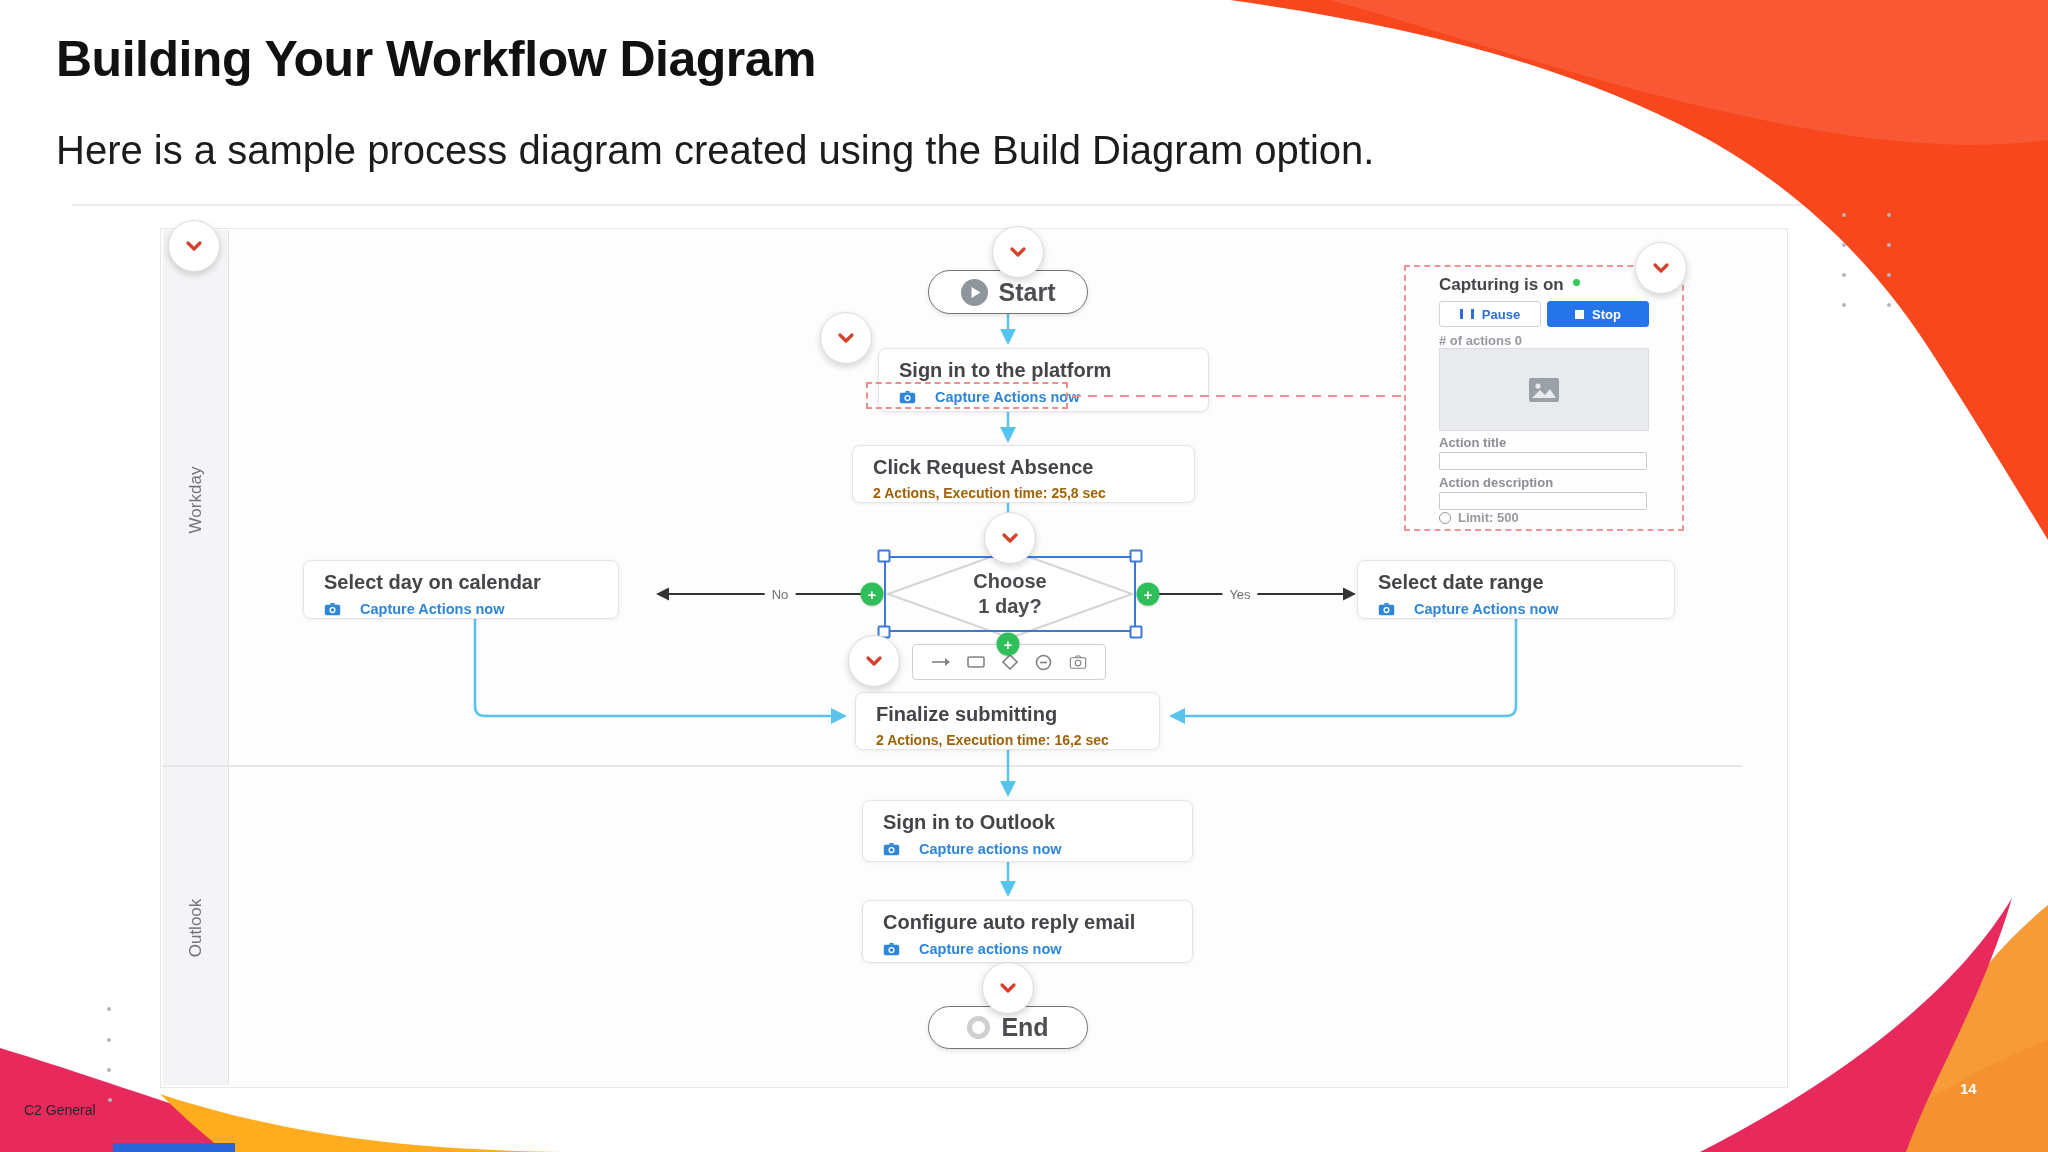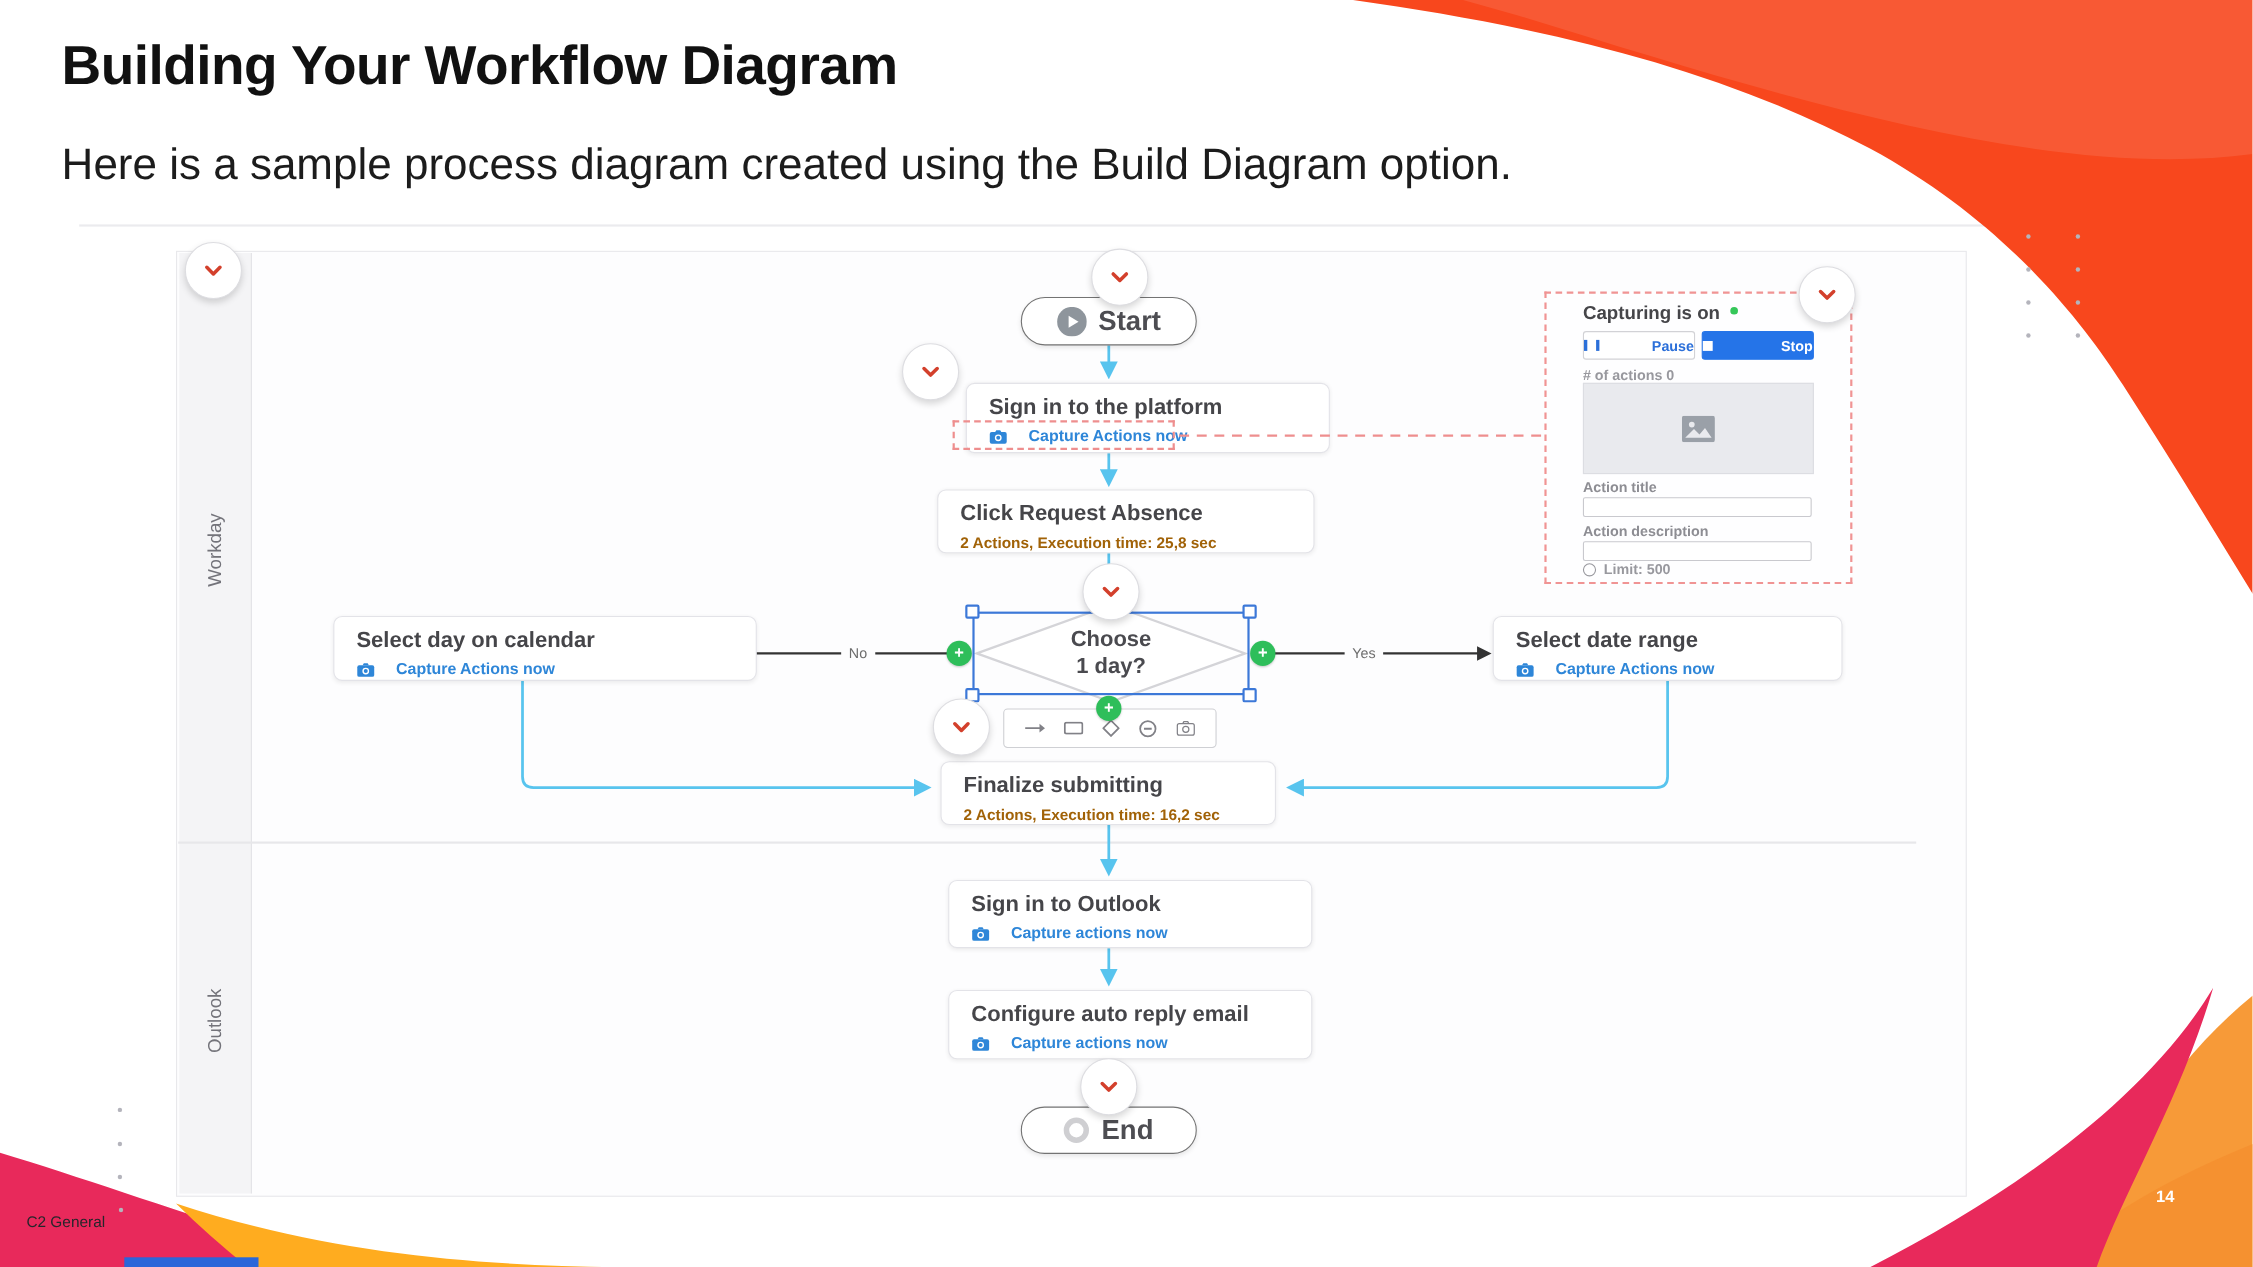--- a/index.html
+++ b/index.html
@@ -72,21 +72,21 @@
   .toolbar{position:absolute;left:912px;top:644px;width:194px;height:36px;background:#fff;border:1px solid #cfd0d4;
            border-radius:4px;display:flex;align-items:center;justify-content:space-around;padding:0 10px;
            z-index:6;box-sizing:border-box;}
   .tb-ic{display:flex;align-items:center;justify-content:center;color:#818187;}
 
   
   .cap-panel{position:absolute;left:1404px;top:265px;width:280px;height:266px;border:2px dashed #f09494;
              background:rgba(255,255,255,.6);z-index:5;box-sizing:border-box;}
   .cap-title{position:absolute;left:33px;top:8px;font-size:17px;font-weight:bold;color:#454549;display:flex;align-items:center;}
   .cap-dot{width:7px;height:7px;border-radius:50%;background:#35c759;margin-left:9px;margin-top:-6px;}
-  .cap-btn{position:absolute;height:26px;display:flex;align-items:center;justify-content:space-between;gap:8px;
+  .cap-btn{position:absolute;height:26px;display:flex;align-items:center;justify-content:center;gap:8px;
            font-size:13px;font-weight:bold;border-radius:3px;box-sizing:border-box;cursor:pointer;}
   .btn-pause{left:33px;top:34px;width:102px;background:#fff;border:1px solid #d2d2d6;color:#2b6fd9;}
   .btn-stop{left:141px;top:34px;width:102px;background:#2574e8;color:#fff;border:1px solid #2574e8;}
   .pause-bars{width:8px;height:10px;border-left:3px solid #2b6fd9;border-right:3px solid #2b6fd9;}
   .stop-sq{width:9px;height:9px;background:#fff;}
   .cap-small{position:absolute;font-size:13px;color:#98989e;font-weight:bold;}
   .cap-ph{position:absolute;left:33px;top:81px;width:208px;height:81px;background:#e9eaee;border:1px solid #dcdde2;
           display:flex;align-items:center;justify-content:center;}
   .cap-input{position:absolute;left:33px;width:208px;height:18px;background:#fff;border:1px solid #c9c9ce;border-radius:2px;box-sizing:border-box;}
   .limit-row{position:absolute;left:33px;top:243px;display:flex;align-items:center;gap:7px;font-size:13px;color:#98989e;font-weight:bold;}
@@ -194,21 +194,21 @@
 
   <div class="sel-rect"></div>
   <div class="sq" style="left:884px;top:556px;"></div>
   <div class="sq" style="left:1136px;top:556px;"></div>
   <div class="sq" style="left:884px;top:632px;"></div>
   <div class="sq" style="left:1136px;top:632px;"></div>
   <div class="gh" style="left:872px;top:594px;">+</div>
   <div class="gh" style="left:1148px;top:594px;">+</div>
   <div class="gh" style="left:1008px;top:644px;">+</div>
 
-  <div class="node" style="left:303px;top:560px;width:385px;height:59px;">
+  <div class="node" style="left:303px;top:560px;width:316px;height:59px;">
     <div class="n-title">Select day on calendar</div>
     <div class="n-link">
       <svg class="cam" viewBox="0 0 24 20">
         <path d="M8,4 L9.5,1.5 L14.5,1.5 L16,4" fill="#2e86d8"></path>
           <rect x="1" y="4" width="22" height="15" rx="2.5" fill="#2e86d8"></rect>
         <circle cx="12" cy="11.5" r="4.4" fill="#fff"></circle>
           <circle cx="12" cy="11.5" r="2.6" fill="#2e86d8"></circle>
       </svg>
       <span>Capture Actions now</span>
     </div>

